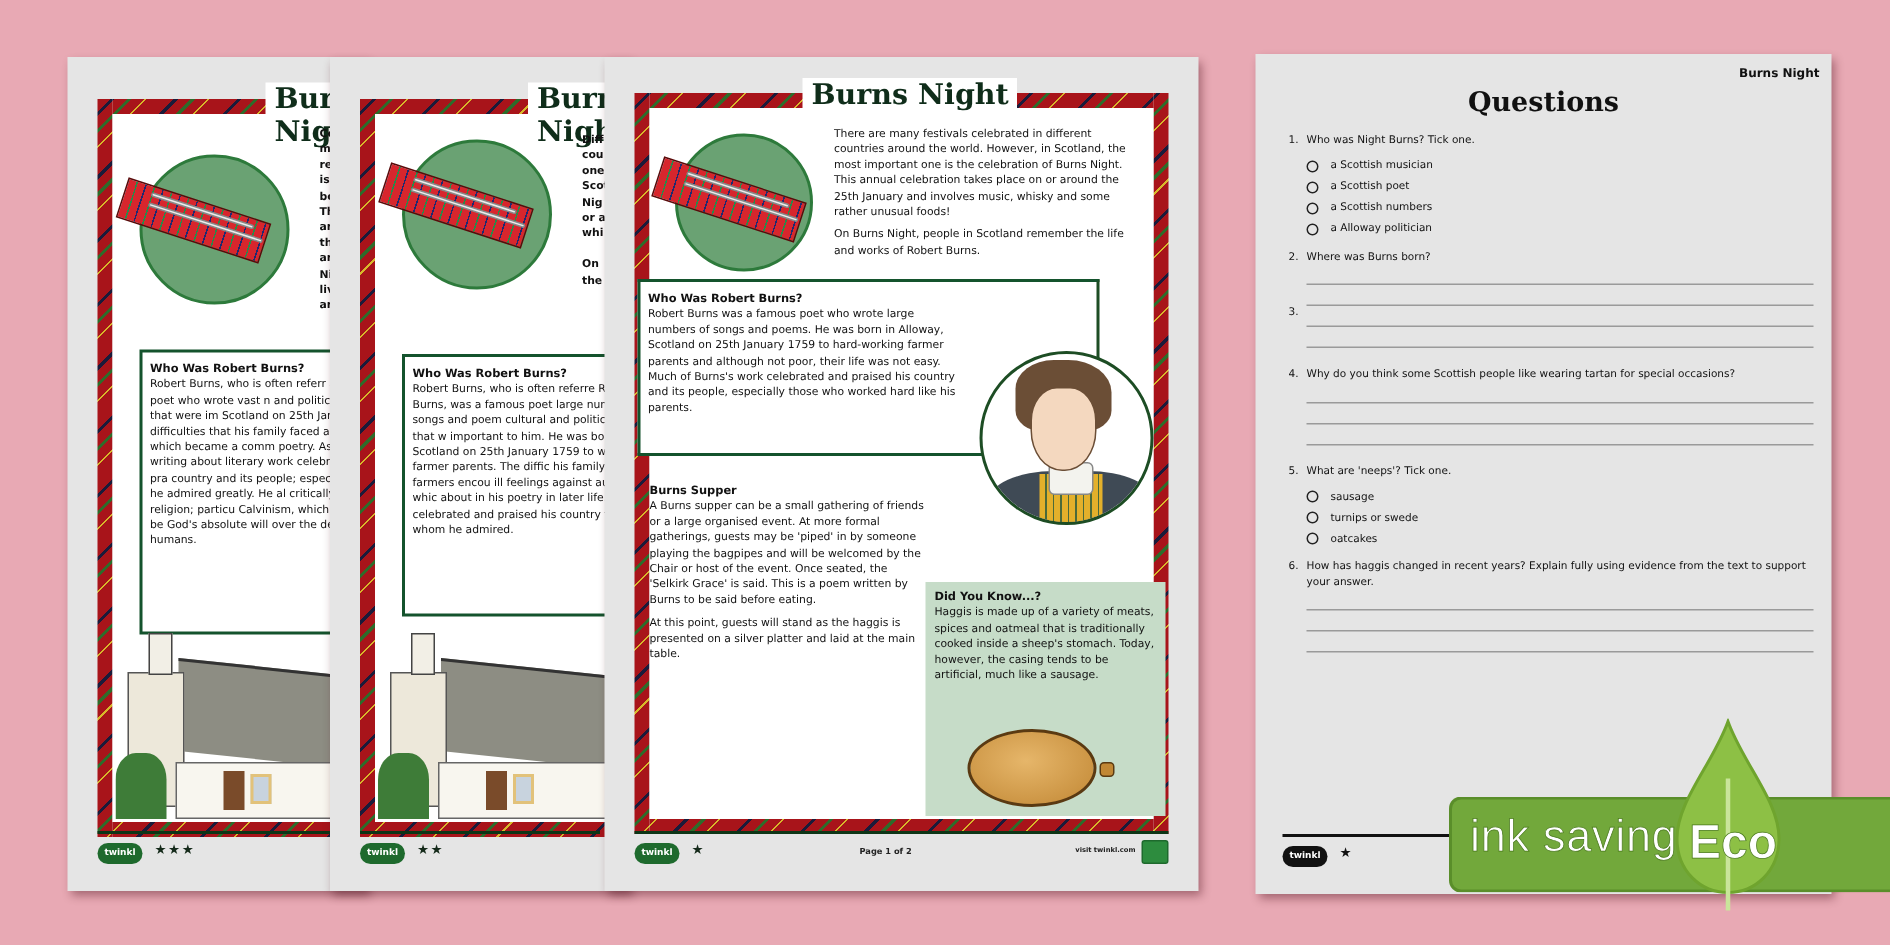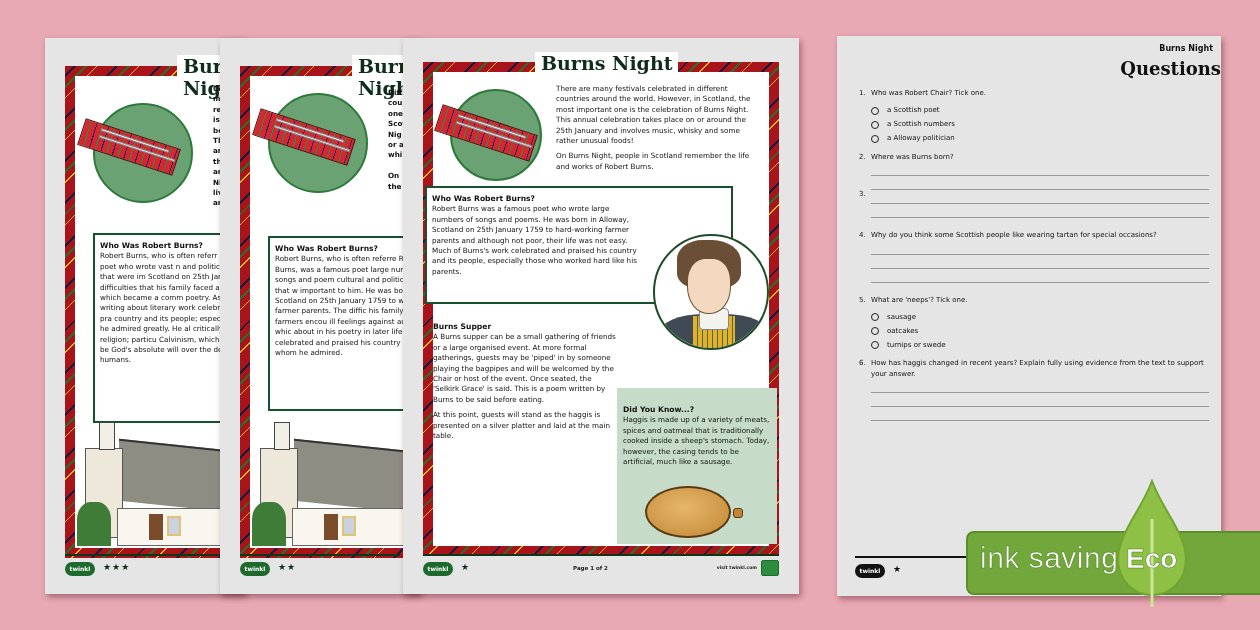--- a/index.html
+++ b/index.html
@@ -62,44 +62,44 @@
   .badge { position: absolute; right: 0; top: 4px; width: 18px; height: 16px; border: 1px solid #1e6a2d; background: #2d8c3e; border-radius: 2px; }
 
   .portrait { position: absolute; left: 250px; top: 196px; width: 116px; height: 116px; border-radius: 50%; background: #fff; border: 2px solid #1d4d24; overflow: hidden; }
   .hair { position: absolute; left: 22px; top: 4px; width: 64px; height: 48px; background: #6b4e36; border-radius: 40% 45% 30% 30%; }
   .face { position: absolute; left: 32px; top: 22px; width: 44px; height: 56px; background: #f4d8bf; border-radius: 40% 40% 48% 48%; border: 1px solid #6b4e36; }
   .coat { position: absolute; left: 4px; top: 78px; width: 110px; height: 50px; background: #3f4a55; border-radius: 40% 40% 0 0; }
   .vest { position: absolute; left: 38px; top: 80px; width: 42px; height: 40px; background: repeating-linear-gradient(90deg,#e3b02b 0 4px,#4a6a3a 4px 5px); }
   .cravat { position: absolute; left: 44px; top: 72px; width: 30px; height: 22px; background: #f3f3ee; border: 1px solid #888; border-radius: 4px; }
 
   .supper { left: 30px; top: 284px; width: 186px; }
-  .didyou { position: absolute; left: 214px; top: 350px; width: 160px; height: 156px; background: #c6dcc8; padding: 17px 6px; }
+  .didyou { position: absolute; left: 214px; top: 350px; width: 160px; height: 156px; background: #c6dcc8; padding: 5px 6px; }
   .haggis { position: absolute; left: 28px; bottom: 6px; width: 86px; height: 52px; border-radius: 50%; background: radial-gradient(ellipse at 45% 40%, #e6b66a, #c18734); border: 2px solid #5a3a12; }
   .haggis-tie { position: absolute; left: 116px; bottom: 26px; width: 10px; height: 10px; background: #c18734; border: 1px solid #5a3a12; border-radius: 3px; }
 
   
   .q .hdr { position: absolute; right: 8px; top: 8px; font-size: 8px; font-weight: bold; color: #111; }
-  .q .qtitle { position: absolute; left: 0; right: 0; top: 22px; text-align: right; font-family: "DejaVu Serif", serif; font-size: 18px; font-weight: bold; color: #111; }
+  .q .qtitle { position: absolute; left: 0; right: 0; top: 22px; text-align: center; font-family: "DejaVu Serif", serif; font-size: 18px; font-weight: bold; color: #111; }
   .q .qs { position: absolute; left: 22px; right: 12px; top: 52px; font-size: 7px; color: #111; }
   .qitem { margin-bottom: 6px; position: relative; padding-left: 12px; line-height: 10.5px; }
   .qitem .num { position: absolute; left: 0; top: 0; }
   .opts { margin: 5px 0 2px 0; }
   .opt { display: flex; align-items: center; height: 14px; }
   .radio { width: 8px; height: 8px; border: 1.2px solid #222; border-radius: 50%; margin-right: 8px; display: inline-block; }
   .aline { height: 1px; background: #9a9a9a; margin: 13px 0 0 0; }
   .q .footer { left: 18px; right: 18px; bottom: 18px; border-top-color: #111; }
   .q .logo { background: #111; }
   .q .stars { color: #111; }
 
   
   .eco { position: absolute; left: 966px; top: 531px; width: 283px; height: 64px; z-index: 10; }
   .eco-band { position: absolute; left: 0; top: 0; width: 294px; height: 64px; background: #72a83b; border: 2px solid #5a8e2a; border-right: none; border-radius: 8px 0 0 8px; }
   .eco-text { position: absolute; left: 14px; top: 10px; font-size: 30px; color: #fff; font-family: "Liberation Sans", sans-serif; letter-spacing: 0.5px; -webkit-text-stroke: 0.5px #4a7a1d; }
   .leaf { position: absolute; left: 150px; top: -52px; width: 72px; height: 130px; }
-  .eco-word { position: absolute; left: 160px; top: 12px; font-size: 28px; font-weight: bold; color: #fff; font-family: "Liberation Sans", sans-serif; -webkit-text-stroke: 0.5px #4a7a1d; }
+  .eco-word { position: absolute; left: 160px; top: 12px; font-size: 32px; font-weight: bold; color: #fff; font-family: "Liberation Sans", sans-serif; -webkit-text-stroke: 0.5px #4a7a1d; }
 </style>
 </head>
 <body>
 
 <div class="sheet p1">
   <div class="frame tartan">
       <div class="frame-inner"></div>
     </div>
   <div class="title-tab">Burns Night</div>
   <div class="plate">
@@ -205,22 +205,26 @@
     <div class="badge"></div>
   </div>
 </div>
 
 <div class="sheet q">
   <div class="hdr">Burns Night</div>
   <div class="qtitle">Questions</div>
   <div class="qs">
     <div class="qitem">
       <span class="num">1.</span>
-      <span>Who was Robert Chair? Tick one.</span>
+      <span>Who was Night Burns? Tick one.</span>
       <div class="opts">
+        <div class="opt">
+            <span class="radio"></span>
+            <span>a Scottish musician</span>
+          </div>
         <div class="opt">
             <span class="radio"></span>
             <span>a Scottish poet</span>
           </div>
         <div class="opt">
             <span class="radio"></span>
             <span>a Scottish numbers</span>
           </div>
         <div class="opt">
             <span class="radio"></span>
@@ -249,25 +253,25 @@
     <div class="qitem" style="margin-top:12px;">
       <span class="num">5.</span>
       <span>What are 'neeps'? Tick one.</span>
       <div class="opts">
         <div class="opt">
             <span class="radio"></span>
             <span>sausage</span>
           </div>
         <div class="opt">
             <span class="radio"></span>
+            <span>turnips or swede</span>
+          </div>
+        <div class="opt">
+            <span class="radio"></span>
             <span>oatcakes</span>
-          </div>
-        <div class="opt">
-            <span class="radio"></span>
-            <span>turnips or swede</span>
           </div>
       </div>
     </div>
     <div class="qitem">
       <span class="num">6.</span>
       <span>How has haggis changed in recent years? Explain fully using evidence from the text to support your answer.</span>
       <div class="aline"></div>
       <div class="aline"></div>
       <div class="aline"></div>
     </div>

